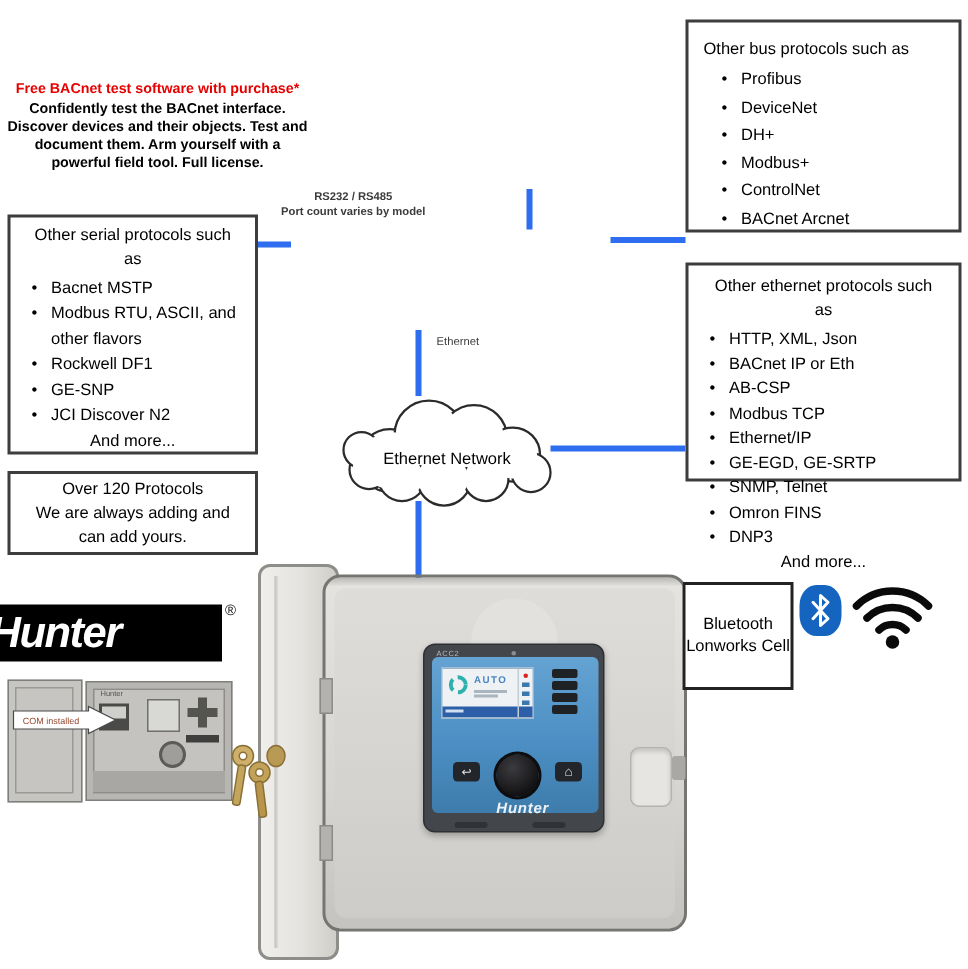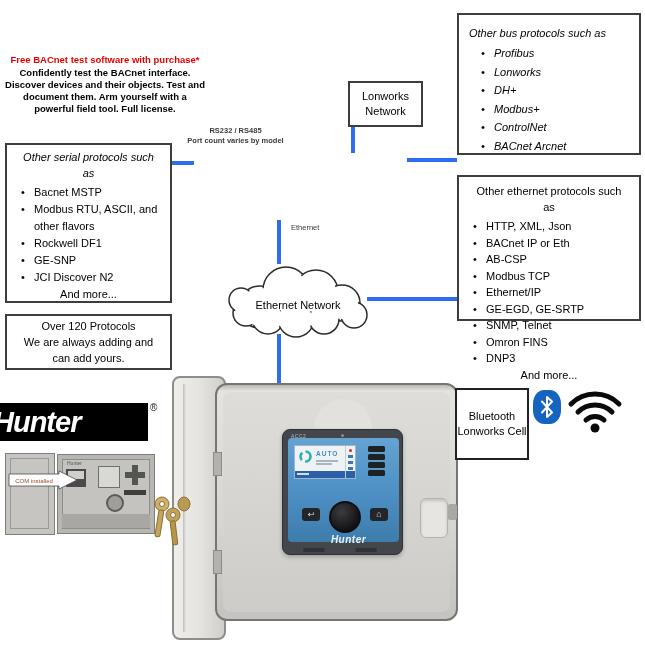--- a/index.html
+++ b/index.html
@@ -8,25 +8,25 @@
   
   .box{position:absolute;background:#fff;border:2px solid #3d3d3d;box-sizing:border-box;
        font-size:11px;line-height:1.45;z-index:3;}
   .box .title{text-align:center;margin:0 auto;line-height:16px;}
   ul.bullets{list-style:none;margin:3px 0 0 14px;padding:0;}
   ul.bullets li{position:relative;padding-left:13px;line-height:17px;}
   ul.bullets li::before{content:"•";position:absolute;left:0;top:0;}
   ul.lines{list-style:none;margin:0;padding:0;text-align:center;}
   ul.lines li{line-height:16px;}
   .footer-more{text-align:center;line-height:17px;}
-  #bus-box{left:457px;top:13px;width:184px;height:142px;padding:10px 2px 0 8px;font-style:italic;}
+  #bus-box{left:457px;top:13px;width:184px;height:142px;padding:10px 2px 0 8px;}
   #bus-box .title{text-align:left;margin:0 0 0 2px;}
   #bus-box ul.bullets li{line-height:18.5px;}
   #serial-box{left:5px;top:143px;width:167px;height:160px;padding-top:4px;}
-  #serial-box .title{width:140px;font-style:italic;}
+  #serial-box .title{width:140px;}
   #ethernet-box{left:457px;top:175px;width:184px;height:146px;padding-top:6px;}
   #ethernet-box .title{width:150px;}
   #ethernet-box ul.bullets li{line-height:16.5px;}
   #protocols-box{left:5px;top:314px;width:167px;height:56px;display:flex;align-items:center;justify-content:center;}
   #lonworks-box{left:348px;top:81px;width:75px;height:46px;display:flex;align-items:center;justify-content:center;text-align:center;line-height:15px;}
   #gateway-box{left:194px;top:152px;width:212px;height:68px;display:flex;align-items:center;justify-content:center;
                font-size:16px;letter-spacing:2.5px;}
   #bluetooth-box{left:455px;top:388px;width:74px;height:72px;display:flex;align-items:center;justify-content:center;
                  text-align:center;line-height:15px;border-color:#222;z-index:6;}
   
@@ -139,31 +139,28 @@
   <div class="bluline" id="line-lonworks"></div>
   <div class="bluline" id="line-bus"></div>
   <div class="bluline" id="line-cloud-top"></div>
   <div class="bluline" id="line-cloud-right"></div>
   <div class="bluline" id="line-cloud-bottom"></div>
 
   <div class="box" id="bus-box">
     <div class="title">Other bus protocols such as</div>
     <ul class="bullets">
         <li>Profibus</li>
-        <li>Lonworks</li>
+        <li>DeviceNet</li>
         <li>DH+</li>
         <li>Modbus+</li>
         <li>ControlNet</li>
         <li>BACnet Arcnet</li>
       </ul>
   </div>
 
-  <div class="box" id="lonworks-box">
-    <span>Lonworks Network</span>
-  </div>
 
   <div class="box" id="serial-box">
     <div class="title">Other serial protocols such as</div>
     <ul class="bullets">
         <li>Bacnet MSTP</li>
         <li>Modbus RTU, ASCII, and other flavors</li>
         <li>Rockwell DF1</li>
         <li>GE-SNP</li>
         <li>JCI Discover N2</li>
       </ul>

